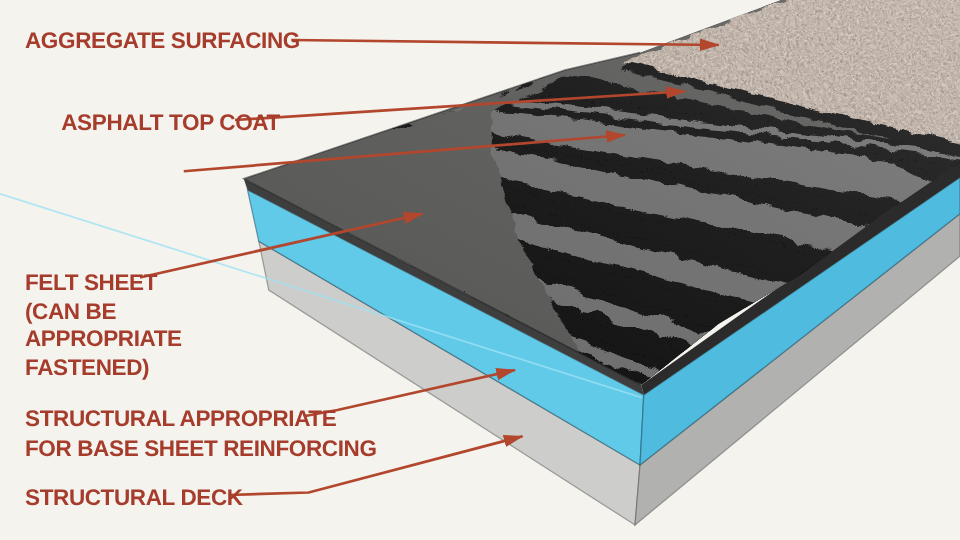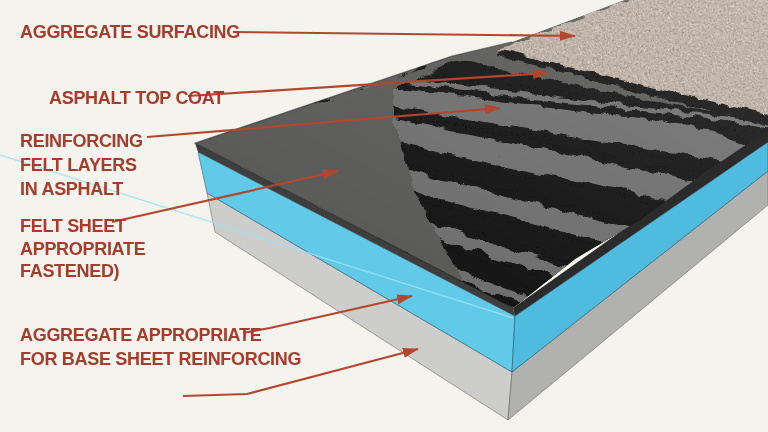--- a/index.html
+++ b/index.html
@@ -113,28 +113,27 @@
     <polyline points="183,396 247,394 418,349" marker-end="url(#ah)"></polyline>
   </g>
 </svg>
 
 <div class="label" id="lbl-0">
   <div class="ln">AGGREGATE SURFACING</div>
 </div>
 <div class="label" id="lbl-1">
   <div class="ln">ASPHALT TOP COAT</div>
 </div>
-<div class="label" id="lbl-2">
-  <div class="ln">REINFORCING</div>
-  <div class="ln">FELT LAYERS</div>
-  <div class="ln">IN ASPHALT</div>
-</div>
 <div class="label" id="lbl-3">
   <div class="ln">FELT SHEET</div>
+  <div class="ln">(CAN BE</div>
   <div class="ln">APPROPRIATE</div>
   <div class="ln">FASTENED)</div>
 </div>
 <div class="label" id="lbl-4">
-  <div class="ln">AGGREGATE APPROPRIATE</div>
+  <div class="ln">STRUCTURAL APPROPRIATE</div>
   <div class="ln">FOR BASE SHEET REINFORCING</div>
+</div>
+<div class="label" id="lbl-5">
+  <div class="ln">STRUCTURAL DECK</div>
 </div>
 
 </div>
 
 </body></html>

